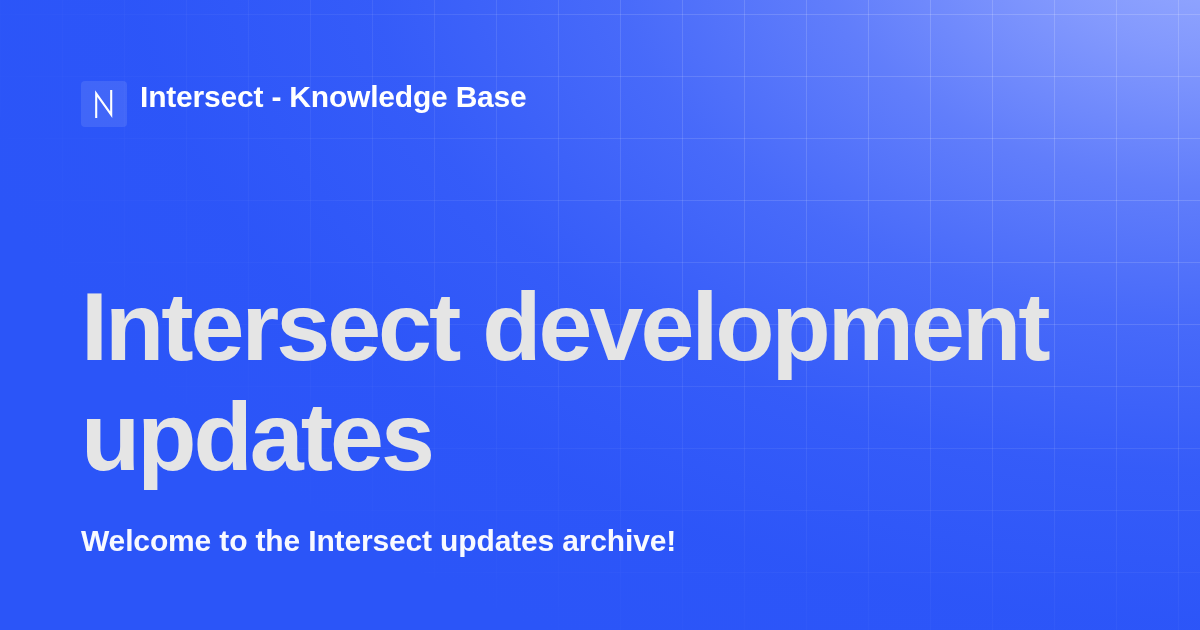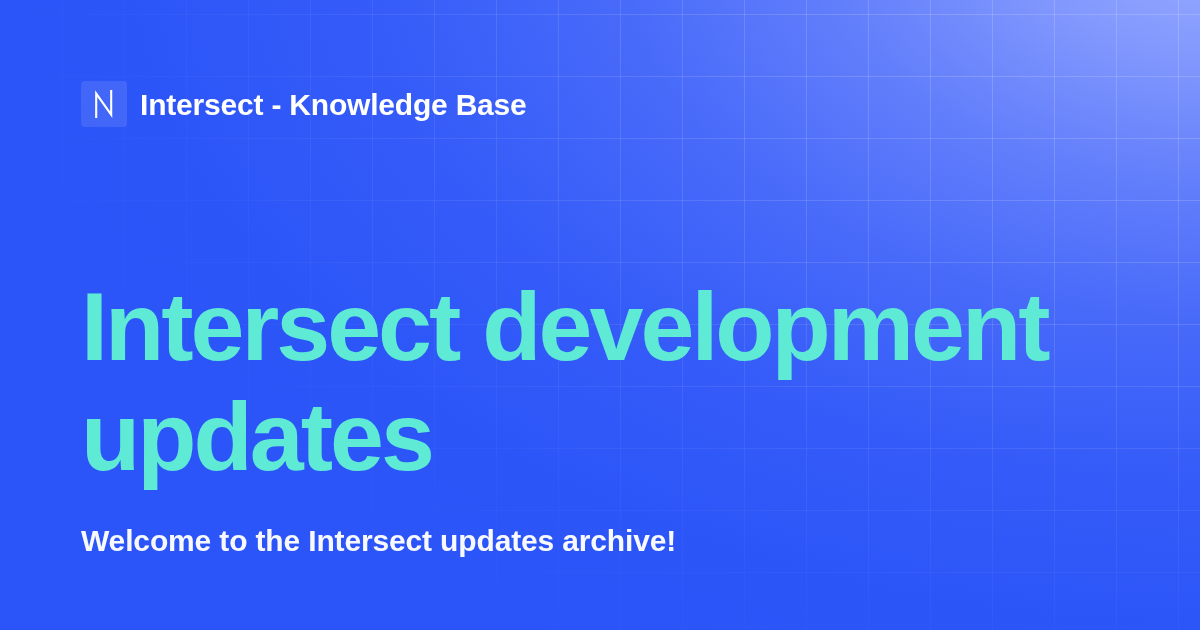--- a/index.html
+++ b/index.html
@@ -67,21 +67,20 @@
         rgba(0,0,0,0.13) 76%,
         rgba(0,0,0,0) 90%);
   }
 
   
   .brand {
     position: absolute;
     left: 81px;
     top: 81px;
     display: flex;
-    align-items: center;
     gap: 13px;
   }
 
   .brand-logo {
     width: 46px;
     height: 46px;
     border-radius: 4px;
     background: rgba(255,255,255,0.10);
     display: flex;
     align-items: center;
@@ -110,21 +109,21 @@
     top: 272px;
     width: 1040px;
   }
 
   .headline {
     margin: 0;
     font-size: 97px;
     font-weight: 700;
     line-height: 110px;
     letter-spacing: -3.0px;
-    color: #5eead4;
+    color: #e5e5e5;
     max-width: 1030px;
   }
 
   .subhead {
     margin: 30px 0 0 0;
     font-size: 30px;
     font-weight: 700;
     line-height: 1.25;
     letter-spacing: -0.15px;
     color: rgba(255,255,255,0.97);

